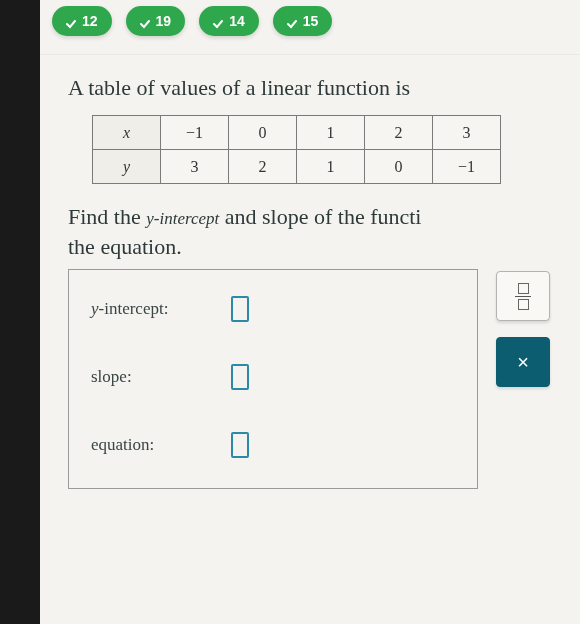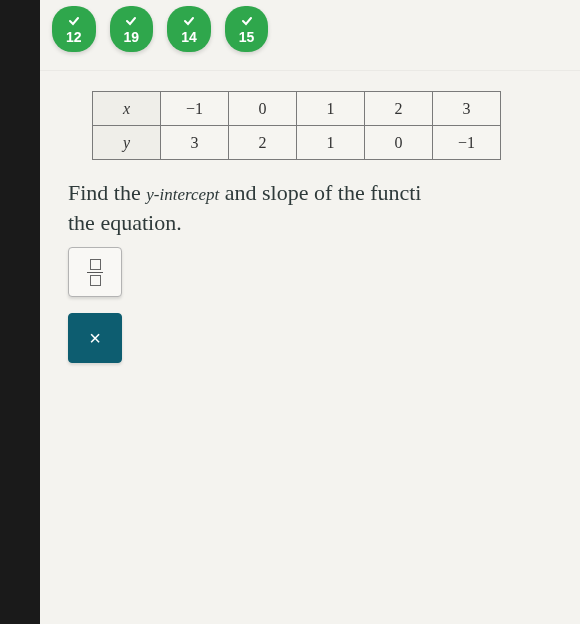--- a/index.html
+++ b/index.html
@@ -39,21 +39,20 @@
     font-family: Arial, sans-serif;
     font-weight: bold;
     font-size: 14px;
     padding: 7px 14px;
     border-radius: 20px;
     display: inline-flex;
     align-items: center;
     gap: 6px;
     box-shadow: 0 2px 4px rgba(0,0,0,0.15);
     cursor: pointer;
-    flex-direction: column;
   }
   .pill.last { margin-right: -10px; }
   .check {
     display: inline-block;
     width: 10px; height: 10px;
   }
   .content {
     padding: 20px 0 0 28px;
     color: #2a3a3a;
   }
@@ -197,20 +196,21 @@
         <svg viewBox="0 0 10 10" width="10" height="10">
             <path d="M1 5 L4 8 L9 2" stroke="#fff" stroke-width="2" fill="none" stroke-linecap="round"></path>
           </svg>
       </span>
       <span>15</span>
     </div>
   </div>
 
   <div class="content">
 
+    <div class="prompt1">A table of values of a linear function is</div>
 
     <table class="val-table">
       <tbody>
           <tr>
         <td class="hdr">x</td>
         <td>−1</td>
         <td>0</td>
         <td>1</td>
         <td>2</td>
         <td>3</td>
@@ -226,20 +226,36 @@
     </tbody>
       </table>
 
     <div class="prompt2">
       <span>Find the </span><span class="yint-word">y-intercept</span><span> and slope of the functi</span><br>
       <span>the equation.</span>
     </div>
 
     <div class="answer-region">
 
+      <div class="answer-box">
+        <div class="ans-row">
+          <div class="ans-label">
+            <span class="yi-label">y</span><span>-intercept:</span>
+          </div>
+          <div class="input-slot"></div>
+        </div>
+        <div class="ans-row">
+          <div class="ans-label">slope:</div>
+          <div class="input-slot"></div>
+        </div>
+        <div class="ans-row">
+          <div class="ans-label">equation:</div>
+          <div class="input-slot"></div>
+        </div>
+      </div>
 
       <div class="tool-col">
         <div class="tool-btn">
           <div class="frac">
             <div class="box"></div>
             <div class="bar"></div>
             <div class="box"></div>
           </div>
         </div>
         <div class="tool-btn dark">

